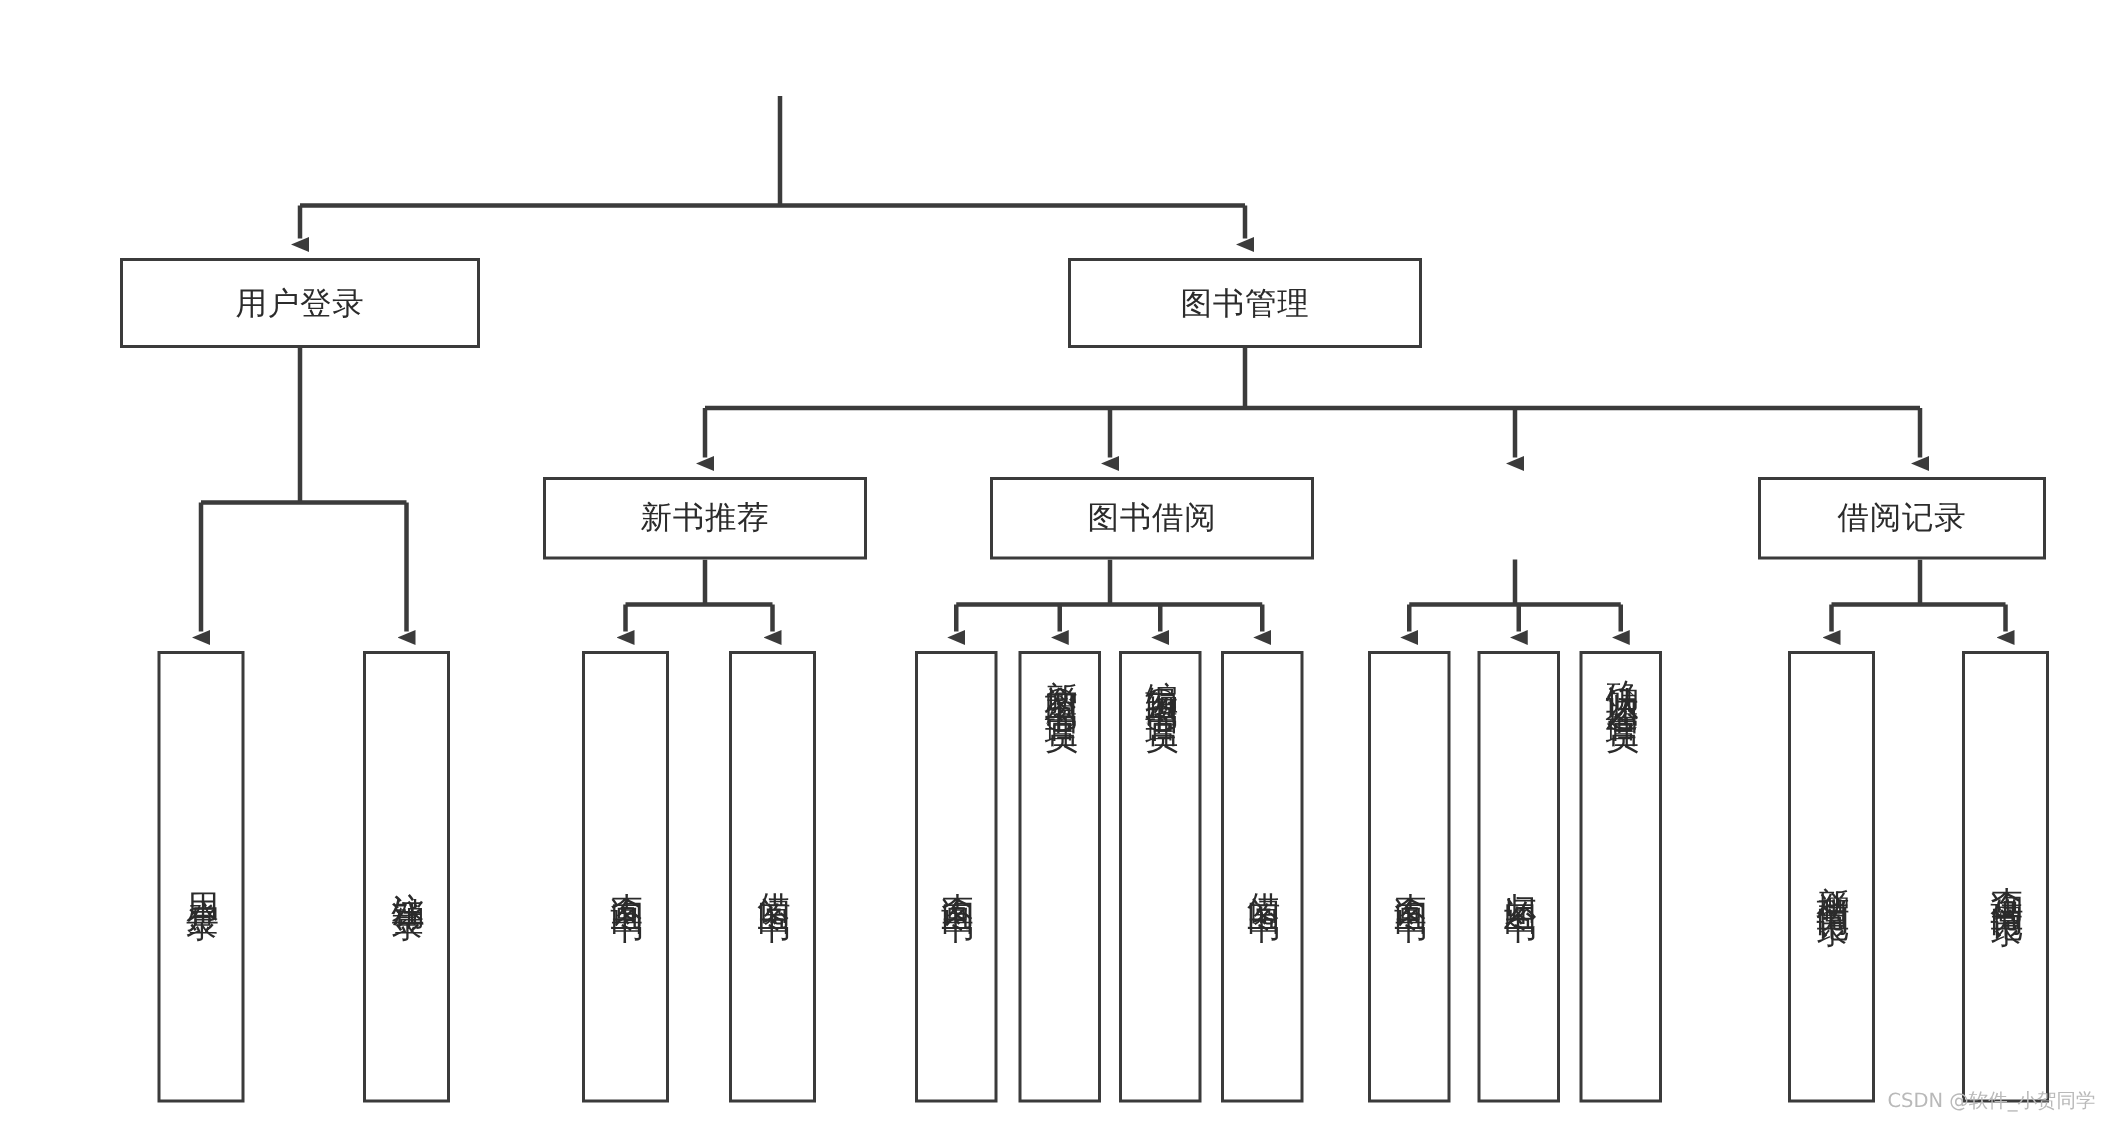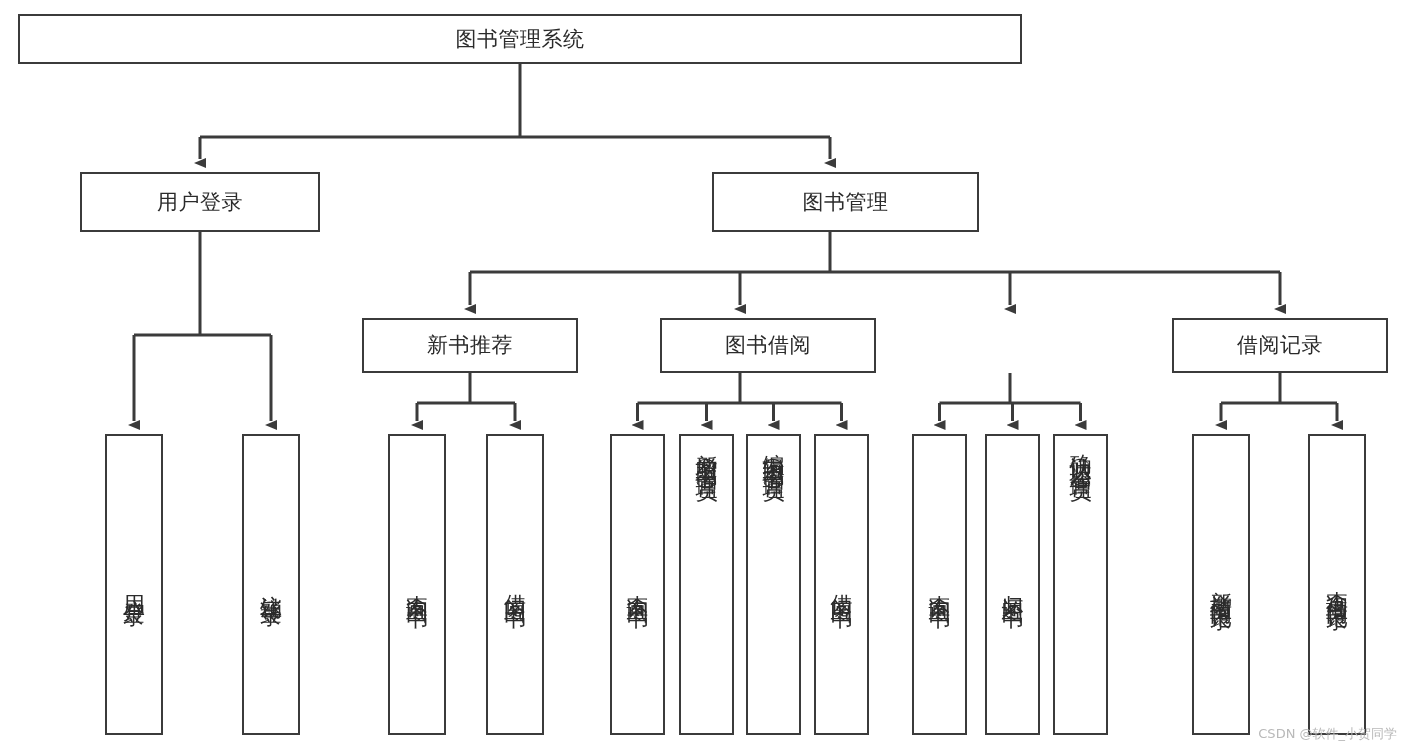--- a/index.html
+++ b/index.html
@@ -107,38 +107,35 @@
         <path d="M 1010 373 L 1010 403 M 939.5 403 L 1080.5 403" stroke="#3b3b3b" stroke-width="3" fill="none"></path>
         <path d="M 939.5 403 L 939.5 421" stroke="#3b3b3b" stroke-width="3" fill="none" marker-end="url(#arrowhead)"></path>
         <path d="M 1012.5 403 L 1012.5 421" stroke="#3b3b3b" stroke-width="3" fill="none" marker-end="url(#arrowhead)"></path>
         <path d="M 1080.5 403 L 1080.5 421" stroke="#3b3b3b" stroke-width="3" fill="none" marker-end="url(#arrowhead)"></path>
         <path d="M 1280 373 L 1280 403 M 1221 403 L 1337 403" stroke="#3b3b3b" stroke-width="3" fill="none"></path>
         <path d="M 1221 403 L 1221 421" stroke="#3b3b3b" stroke-width="3" fill="none" marker-end="url(#arrowhead)"></path>
         <path d="M 1337 403 L 1337 421" stroke="#3b3b3b" stroke-width="3" fill="none" marker-end="url(#arrowhead)"></path>
       </g>
   </svg>
 
-  <div class="node horizontal" style="left: 18px; top: 14px; width: 1004px; height: 50px;">
-    <span class="node-label">图书管理系统</span>
-  </div>
 
   <div class="node horizontal" style="left: 80px; top: 172px; width: 240px; height: 60px;">
     <span class="node-label">用户登录</span>
   </div>
-  <div class="node horizontal" style="left: 712px; top: 172px; width: 267px; height: 60px;">
+  <div class="node horizontal" style="left: 712px; top: 172px; width: 236px; height: 60px;">
     <span class="node-label">图书管理</span>
   </div>
 
   <div class="node horizontal" style="left: 362px; top: 318px; width: 216px; height: 55px;">
     <span class="node-label">新书推荐</span>
   </div>
   <div class="node horizontal" style="left: 632px; top: 318px; width: 216px; height: 55px; margin-left: 28px;">
     <span class="node-label">图书借阅</span>
   </div>
-  <div class="node horizontal" style="left: 1172px; top: 318px; width: 216px; height: 55px;">
+  <div class="node horizontal" style="left: 1172px; top: 318px; width: 192px; height: 55px;">
     <span class="node-label">借阅记录</span>
   </div>
 
   <div class="node vertical center" style="left: 105px; top: 434px; width: 58px; height: 301px;">
     <span class="node-label">用户登录</span>
   </div>
   <div class="node vertical center" style="left: 242px; top: 434px; width: 58px; height: 301px;">
     <span class="node-label">注销登录</span>
   </div>
 

